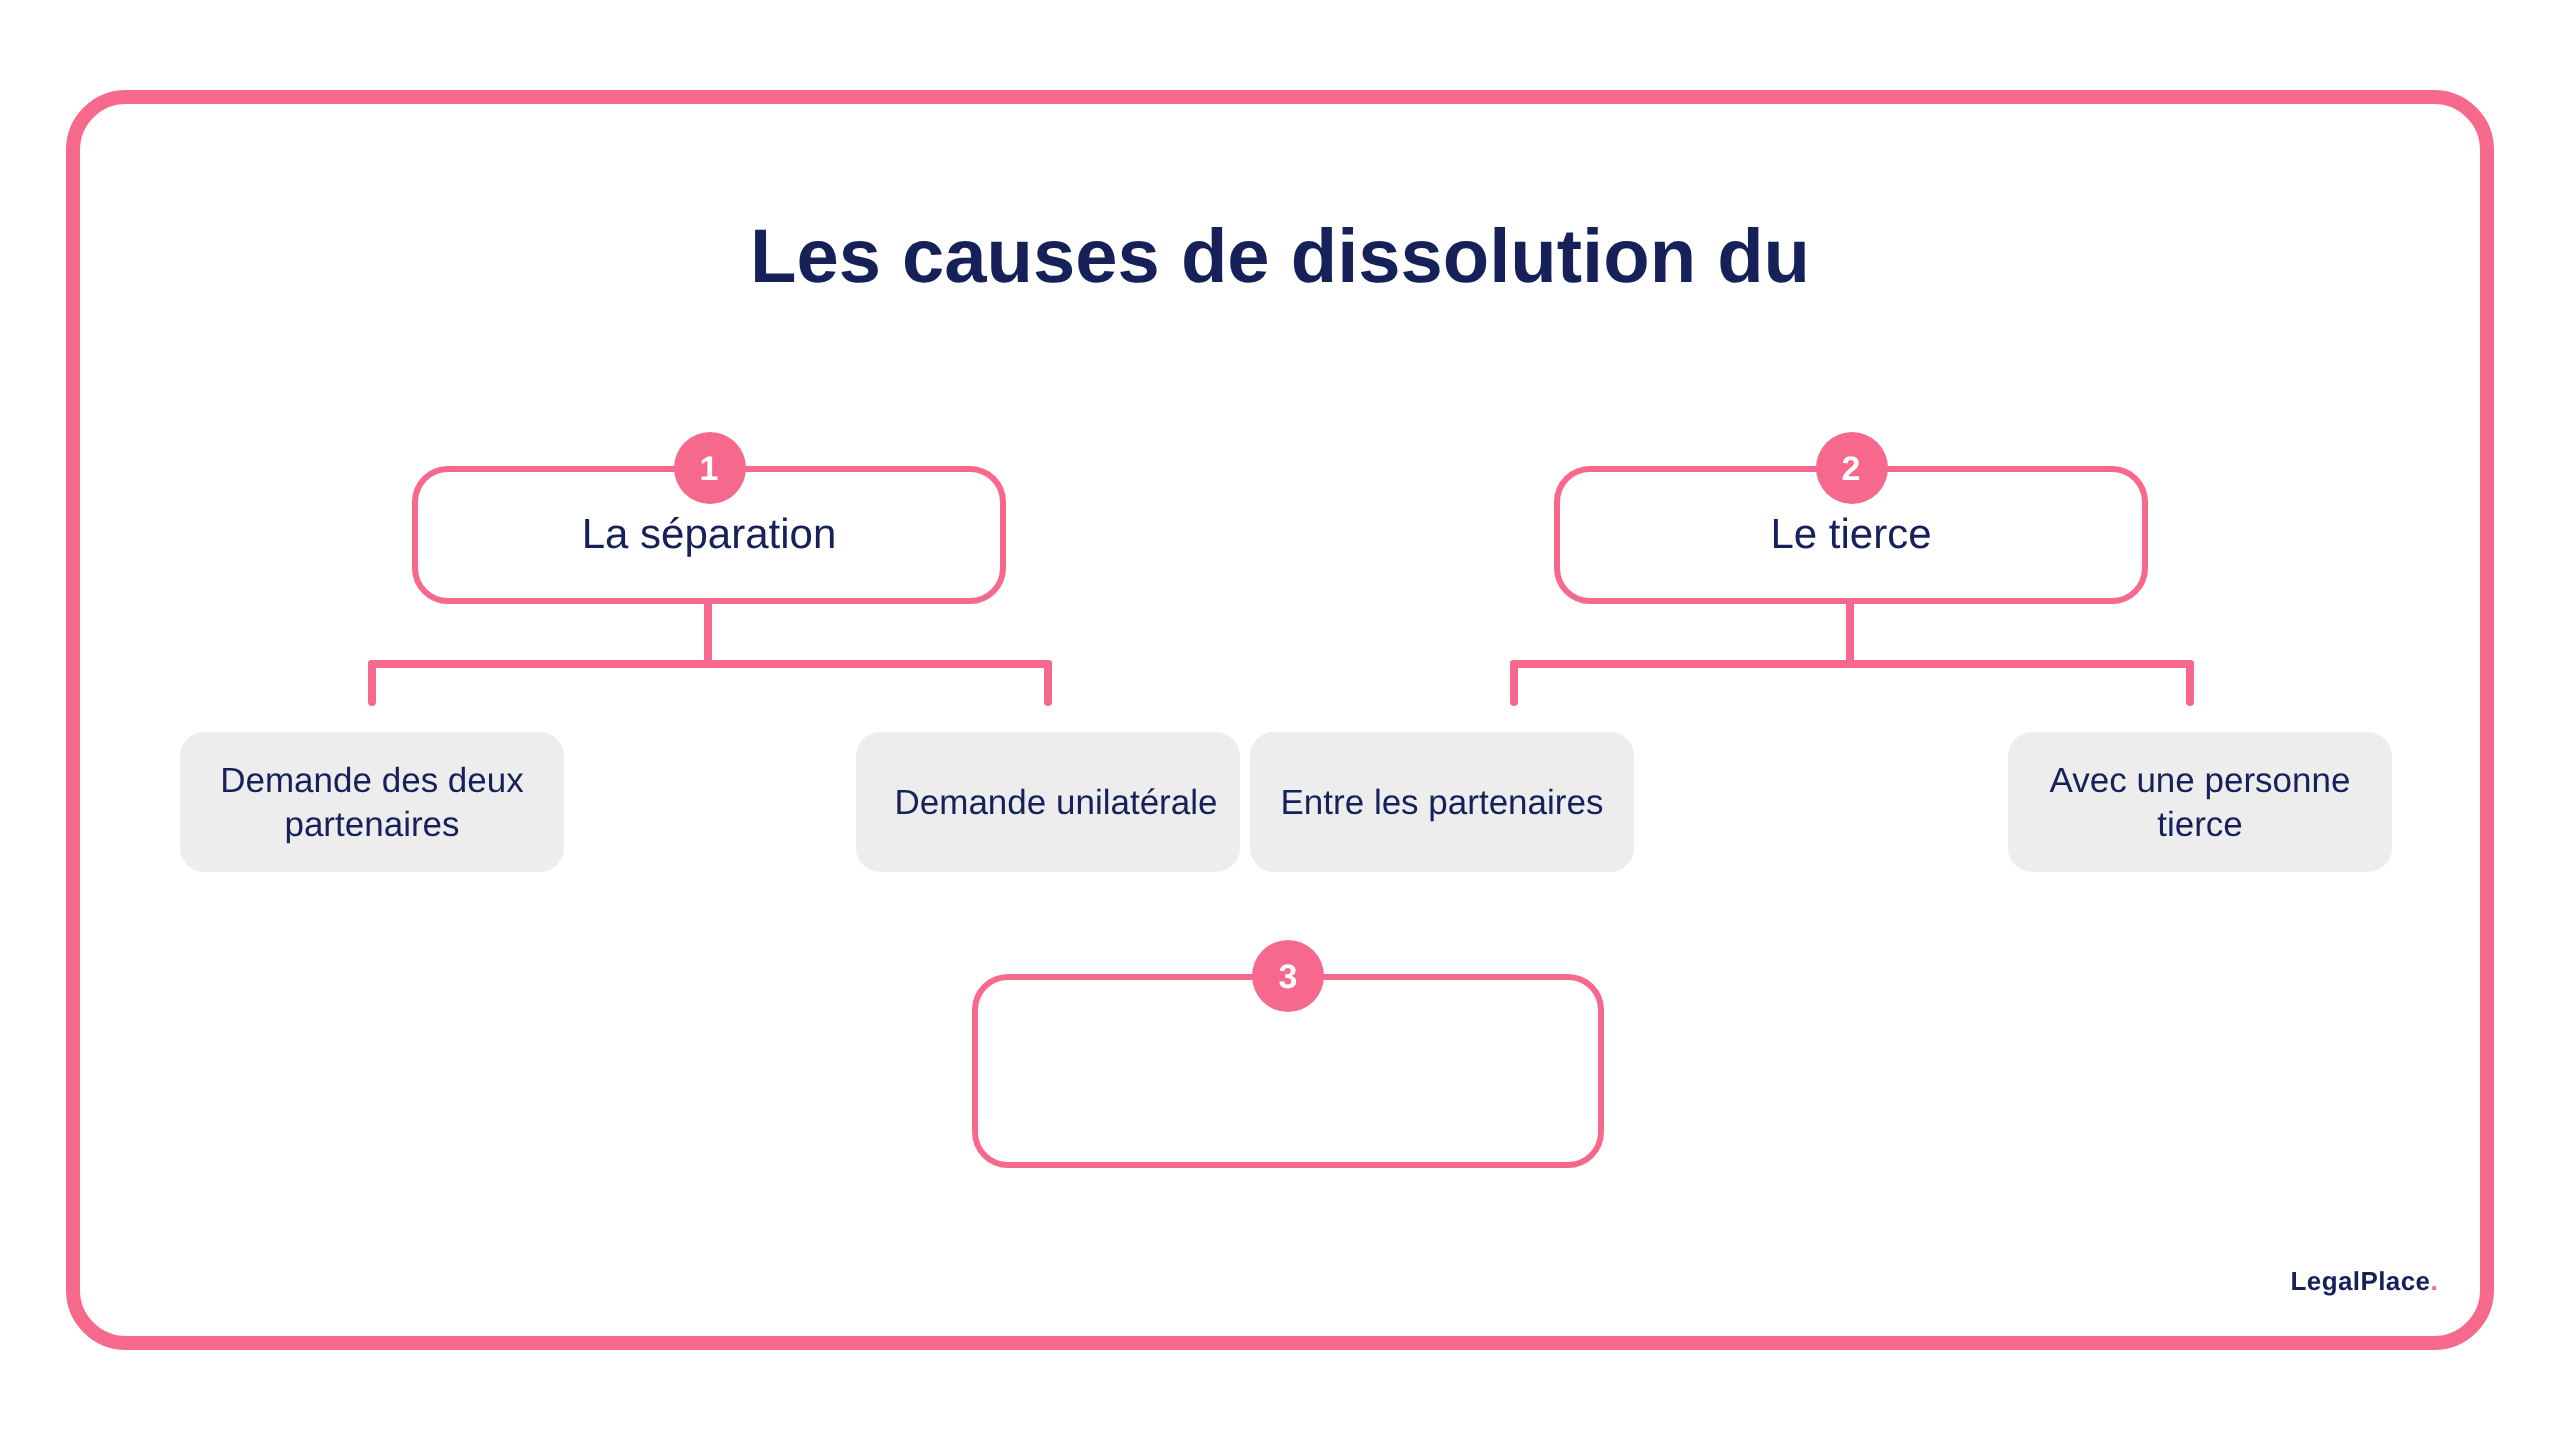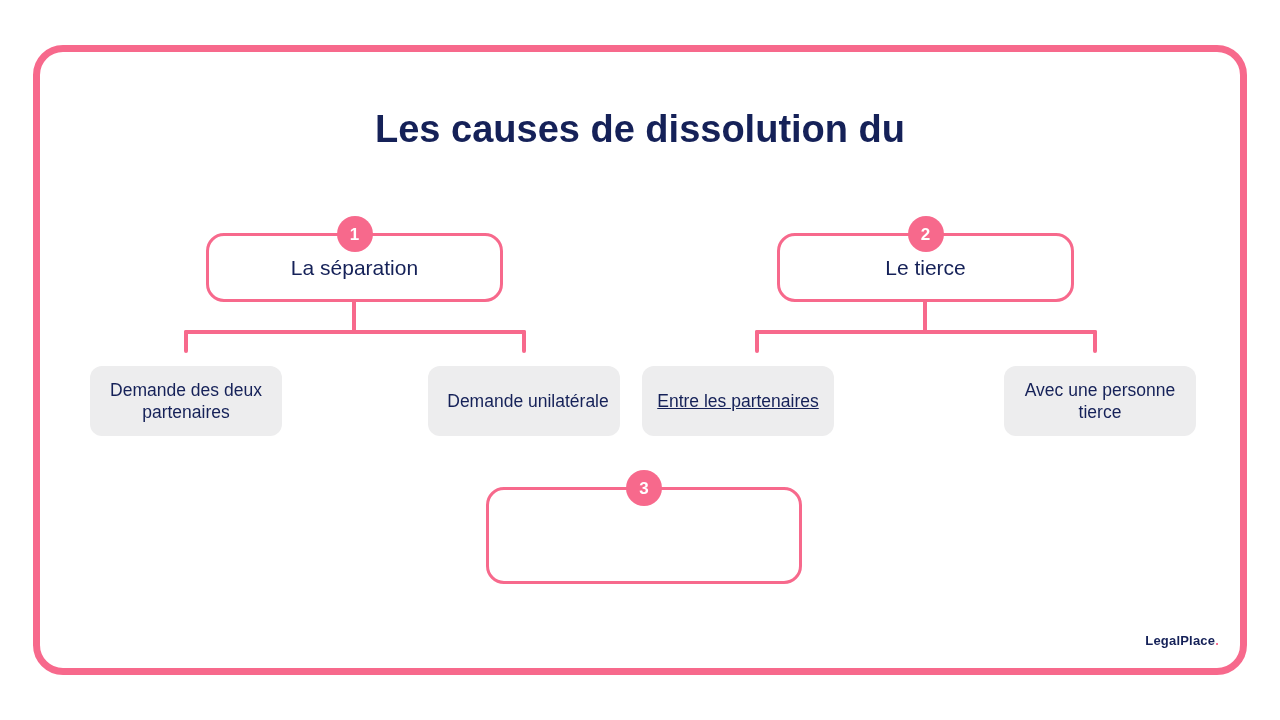--- a/index.html
+++ b/index.html
@@ -48,21 +48,21 @@
   .hline-2{left:755px;top:330px;width:342px;height:4px;}
   .drop-2a{left:755px;top:330px;width:4px;height:23px;}
   .drop-2b{left:1093px;top:330px;width:4px;height:23px;}
 
   
   .sub-box{position:absolute;top:366px;width:192px;height:70px;background:var(--gray);
     border-radius:12px;display:flex;align-items:center;justify-content:center;
     text-align:center;color:var(--navy);font-size:17.5px;line-height:22px;padding:0 10px;}
   .sub-a{left:90px;}
   .sub-b{left:428px;padding-left:18px;}
-  .sub-c{left:642px;text-decoration:underline;}
+  .sub-c{left:625px;}
   .sub-d{left:1004px;}
 
   
   .logo{position:absolute;top:633px;right:61px;color:var(--navy);
     font-size:13px;font-weight:bold;letter-spacing:0.2px;}
   .logo .dot{color:var(--pink);}
 </style>
 </head>
 <body>
 

